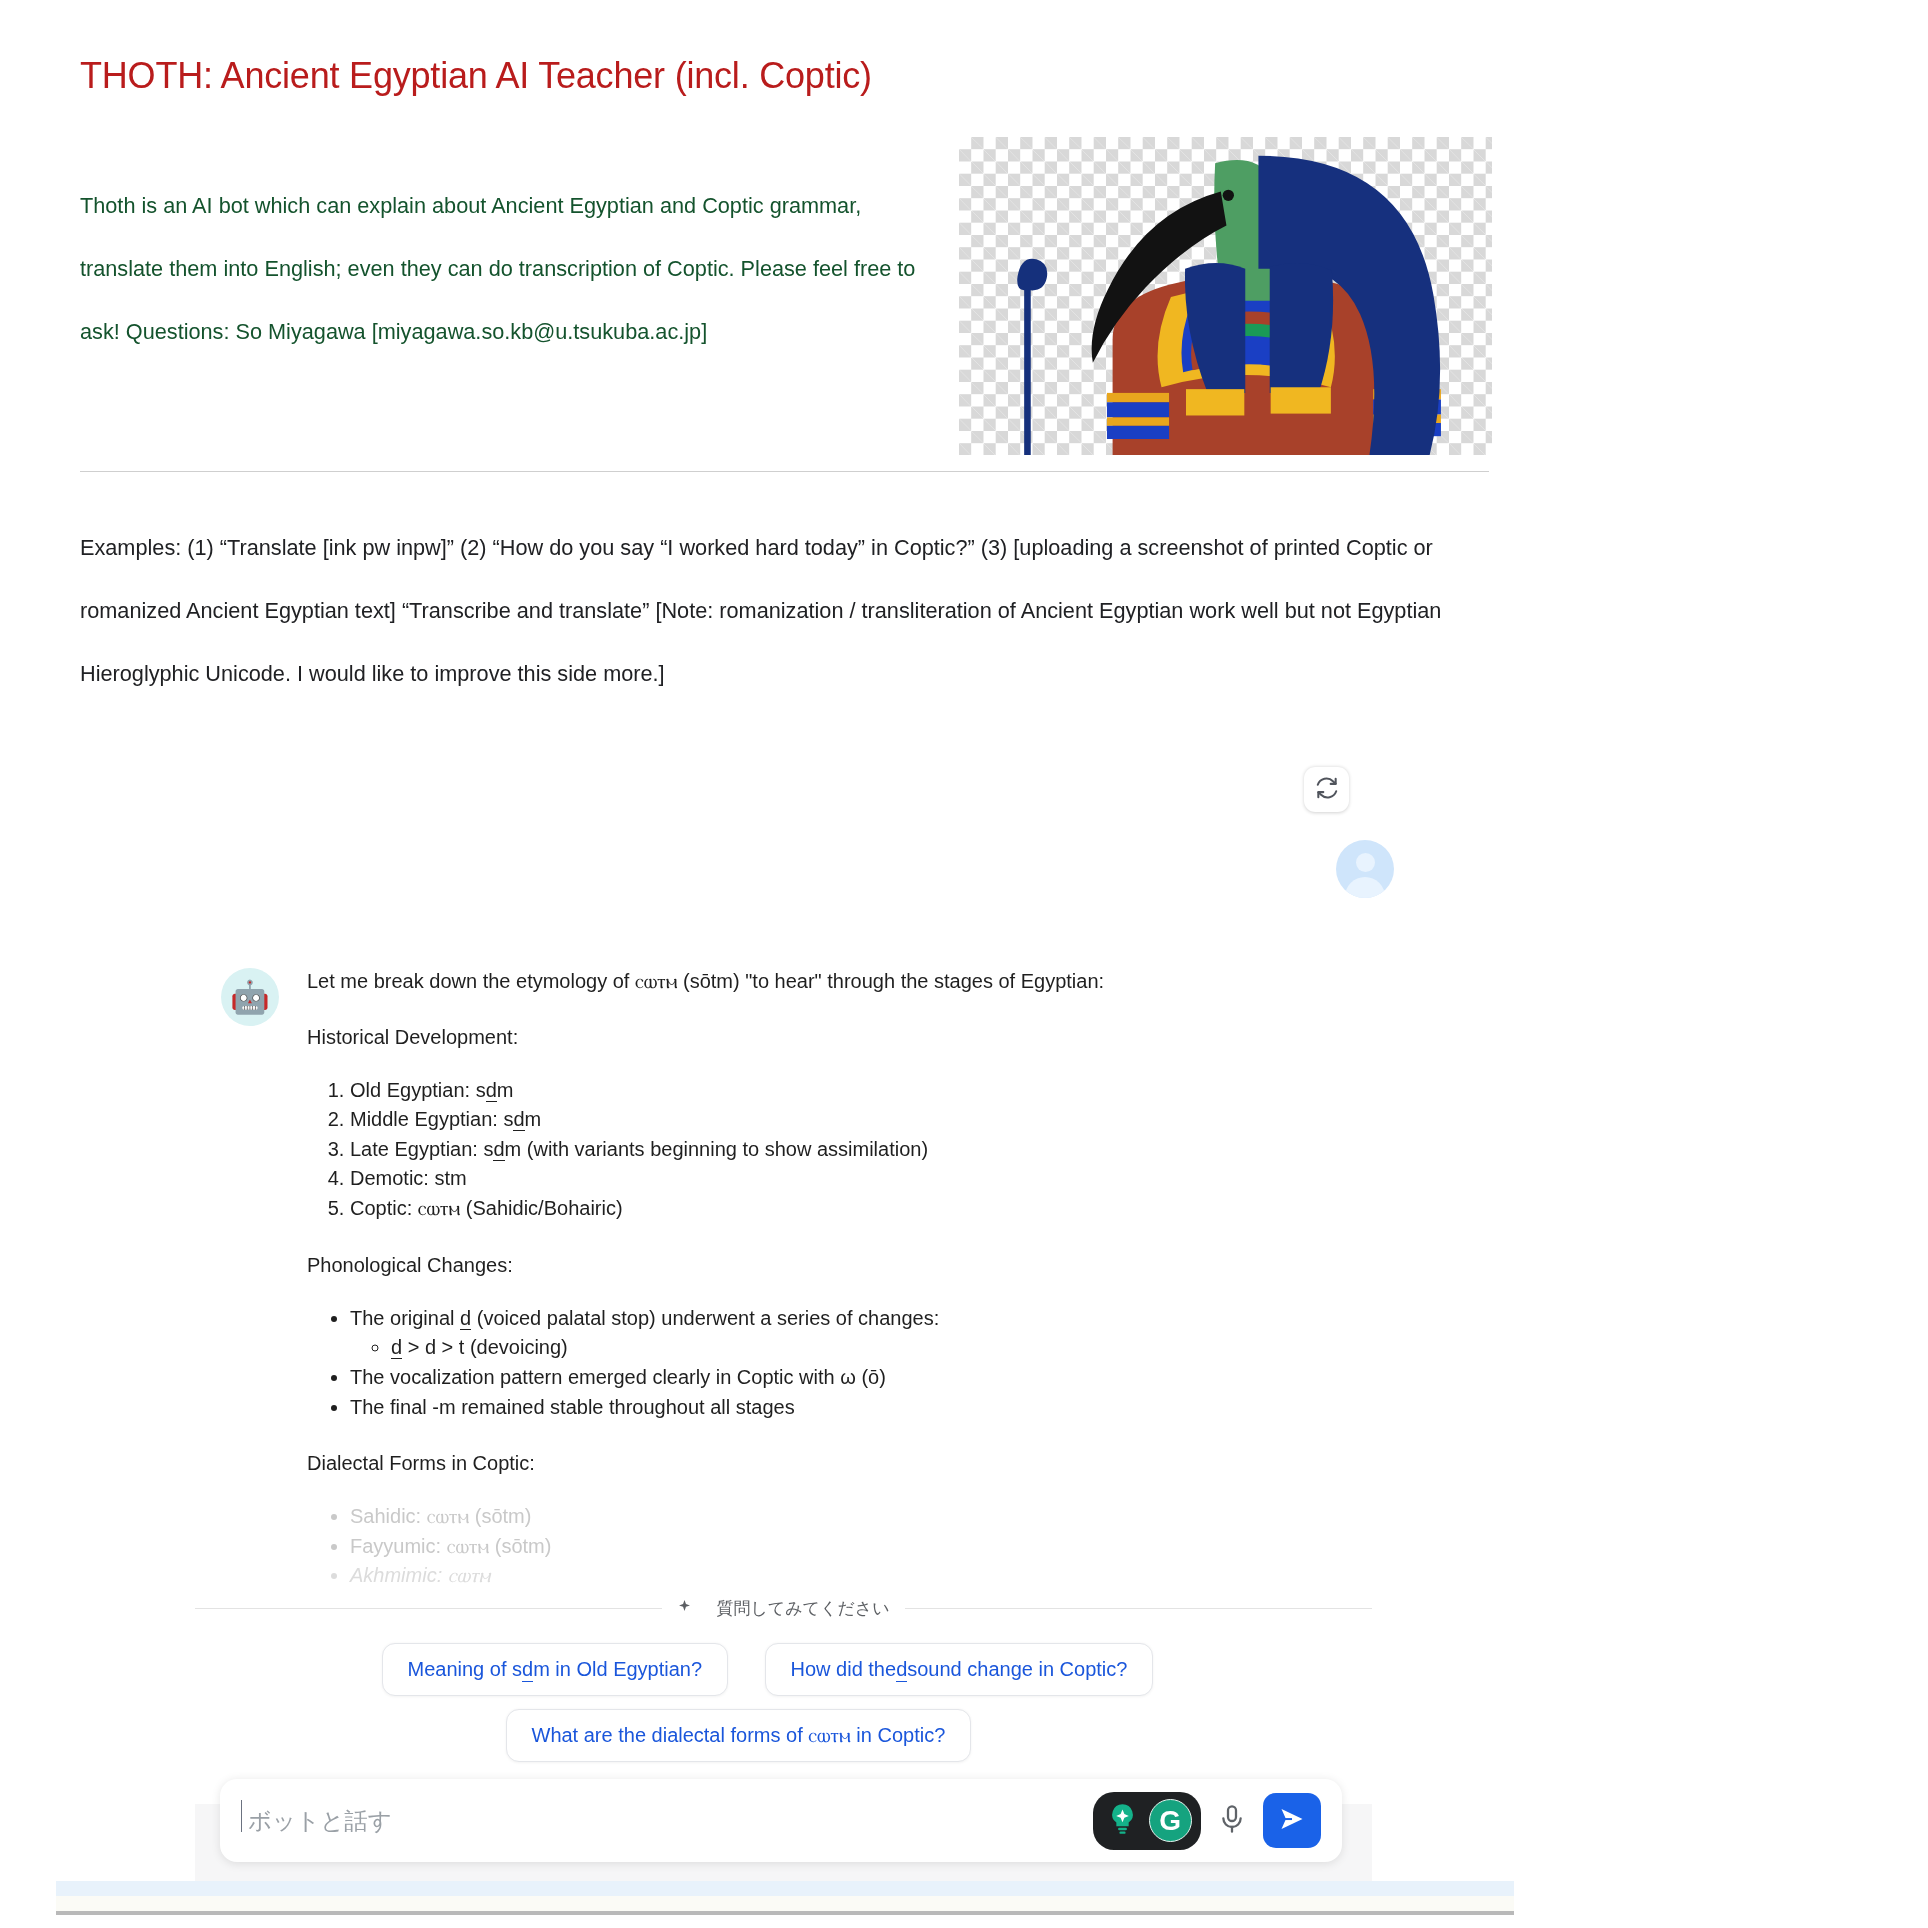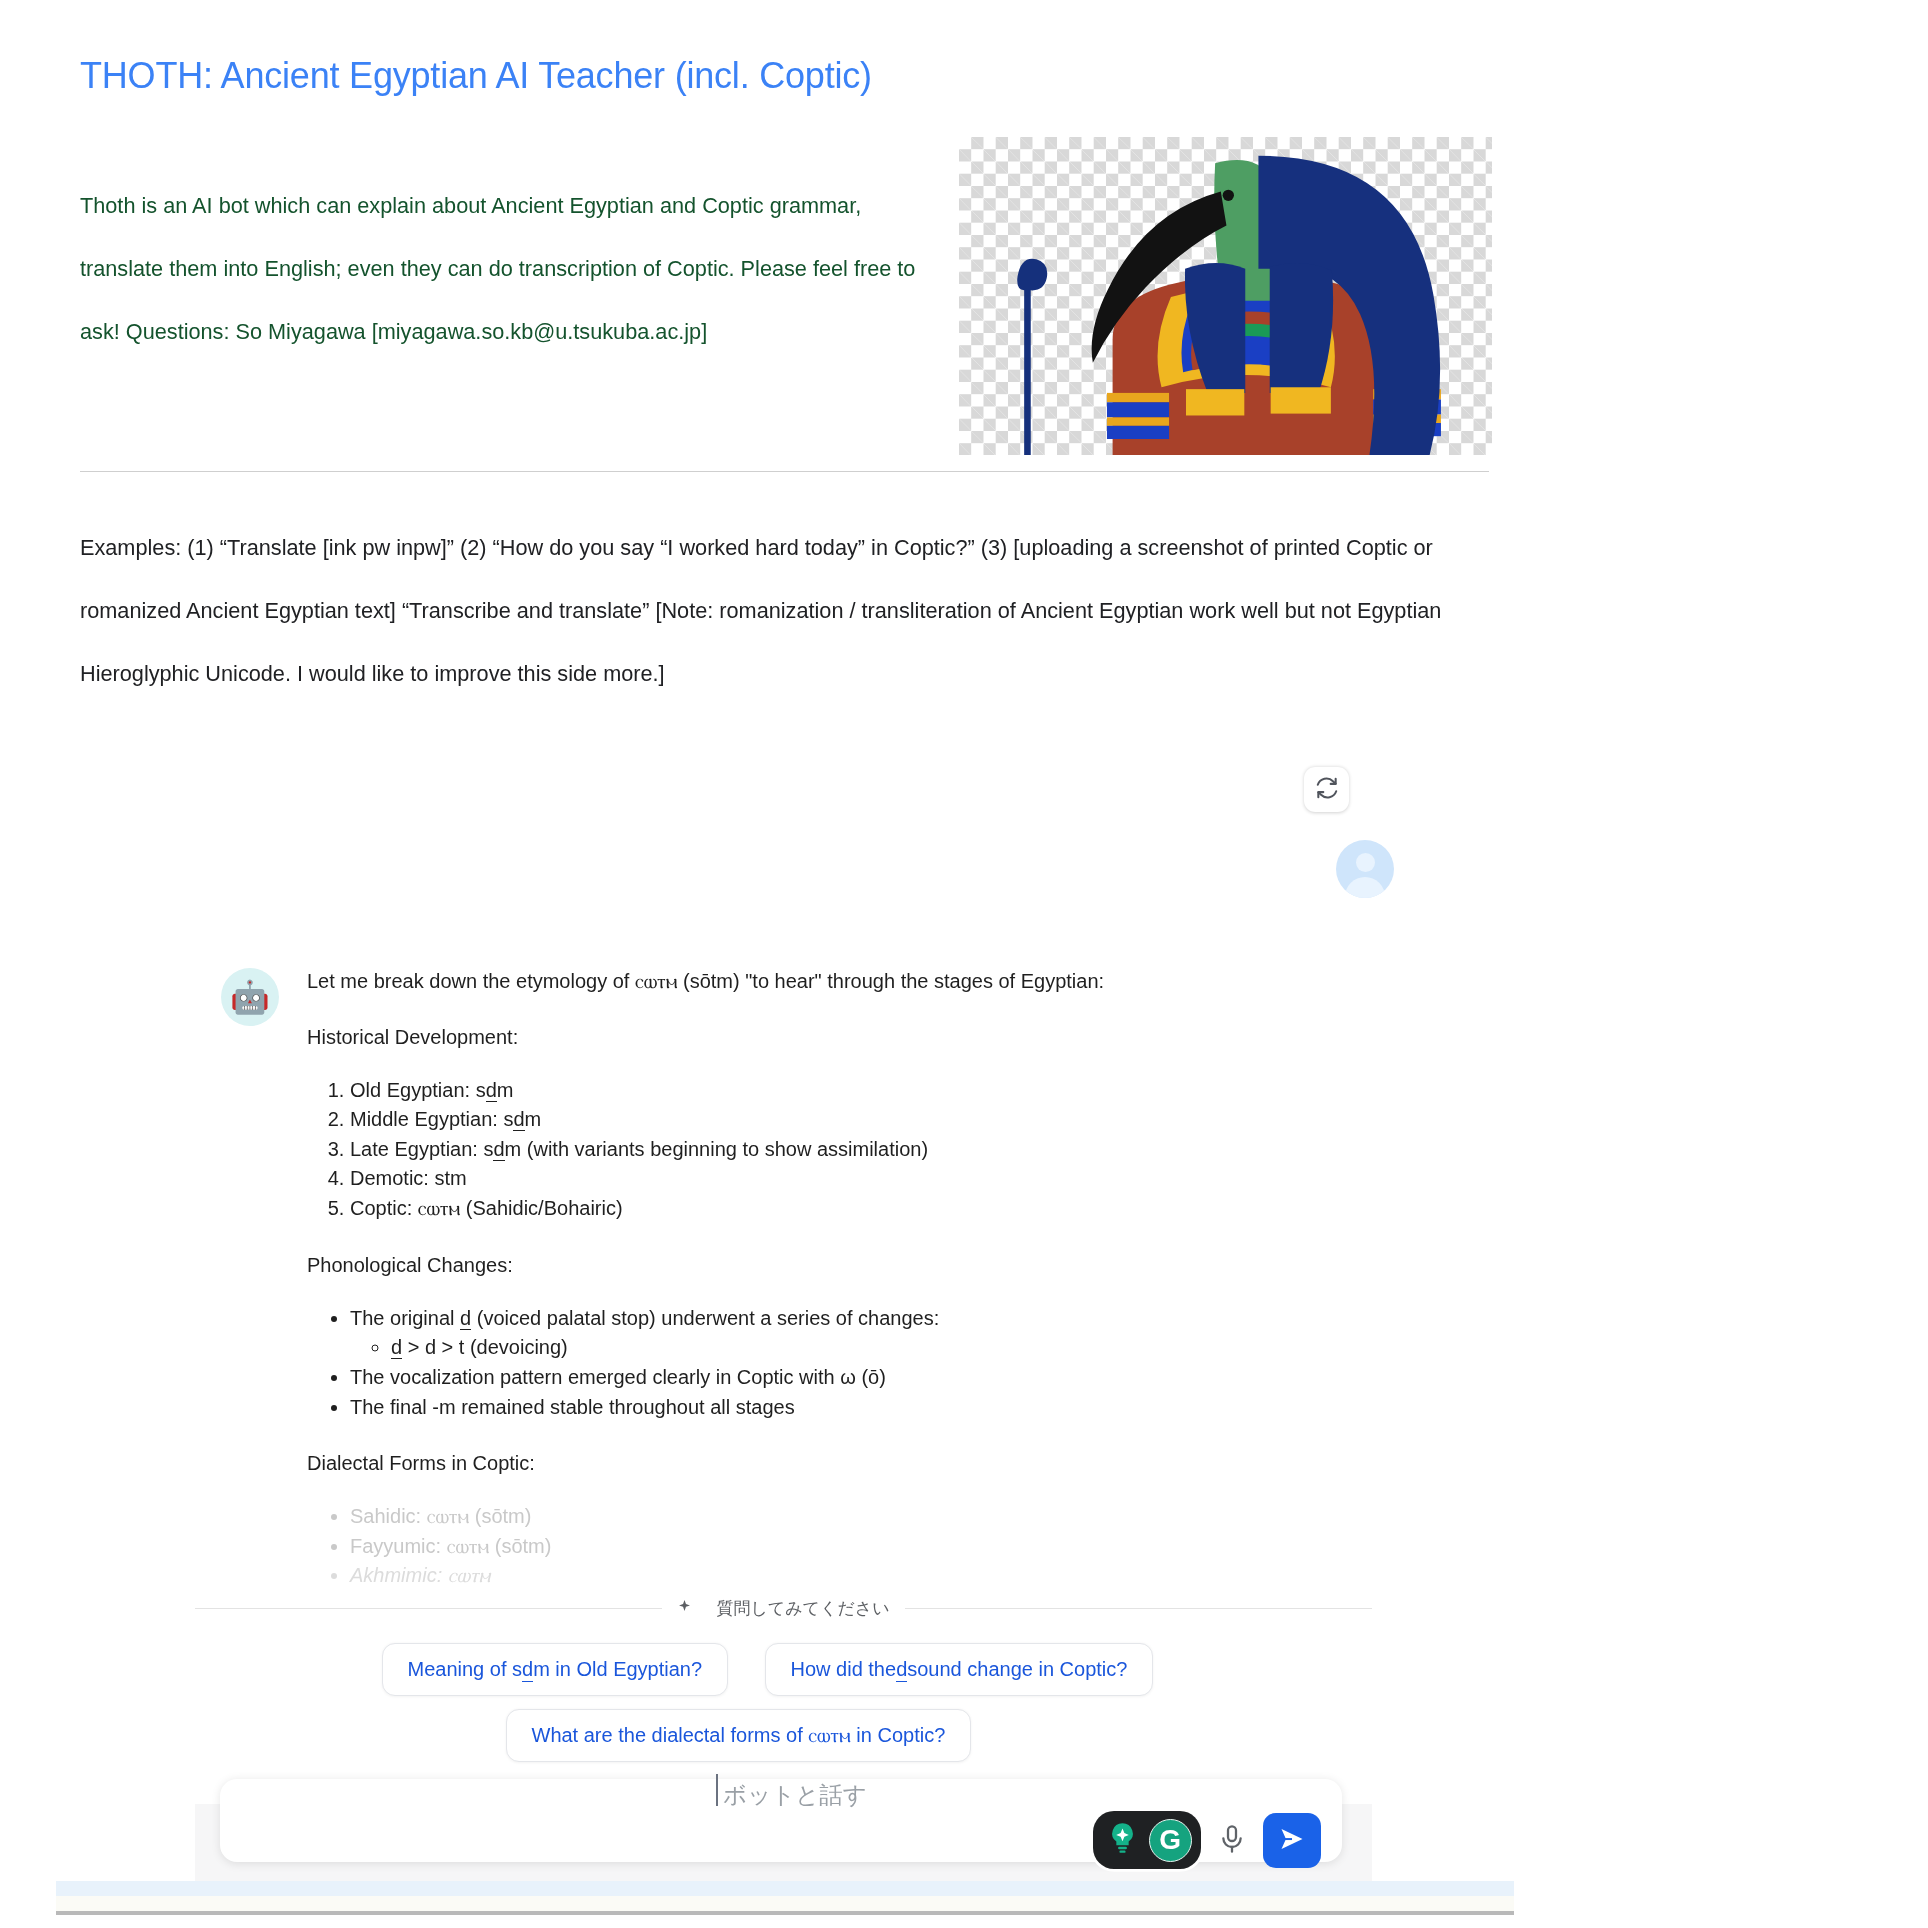--- a/index.html
+++ b/index.html
@@ -10,21 +10,21 @@
     font-family: "Liberation Sans", sans-serif;
     color: #202124;
     overflow: hidden;
     position: relative;
   }
   .page { position:absolute; inset:0; }
 
   
   .title {
     position:absolute; left:80px; top:55px;
-    font-size: 36px; font-weight: 400; color:#3b82f6;
+    font-size: 36px; font-weight: 400; color:#b91c1c;
     letter-spacing: -0.2px; white-space: nowrap;
   }
 
   .intro {
     position:absolute; left:80px; top:174px; width: 847px;
     font-size: 21.7px; line-height: 63px; color:#14532d;
   }
 
   
   .thoth-wrap {
@@ -123,21 +123,21 @@
   }
   #chip0 { left:382px; top:1643px; }
   #chip1 { left:765px; top:1643px; }
   #chip2 { left:506px; top:1709px; }
 
   
   .input-bar {
     position:absolute; left:220px; top:1779px; width:1122px; height:83px;
     background:#ffffff; border-radius:17px;
     box-shadow: 0 1.9px 9.4px rgba(0,0,0,.10);
-    display:flex; align-items:center;flex-direction:column;
+    display:flex; align-items:center;
   }
   .input-placeholder {
     margin-left:28px; font-size:23.5px; color:#9aa0a6; position:relative;
   }
   .input-placeholder::before {
     content:""; position:absolute; left:-7.5px; top:-4.7px; width:1.9px; height:32px;
     background:#3b4css; background:#6b7280;
   }
   .input-actions {
     margin-left:auto; display:flex; align-items:center; gap:15px; padding-right:21px;

